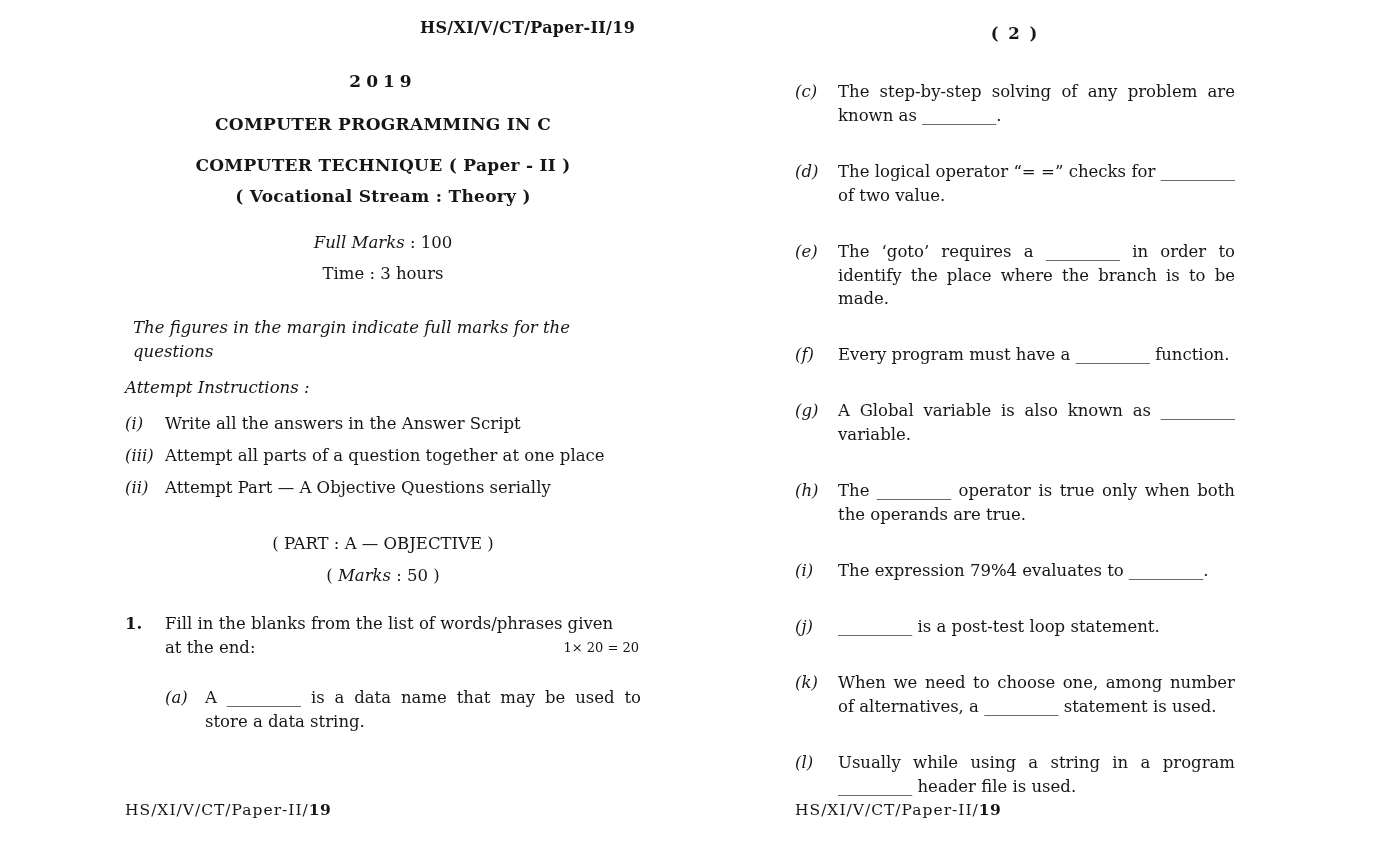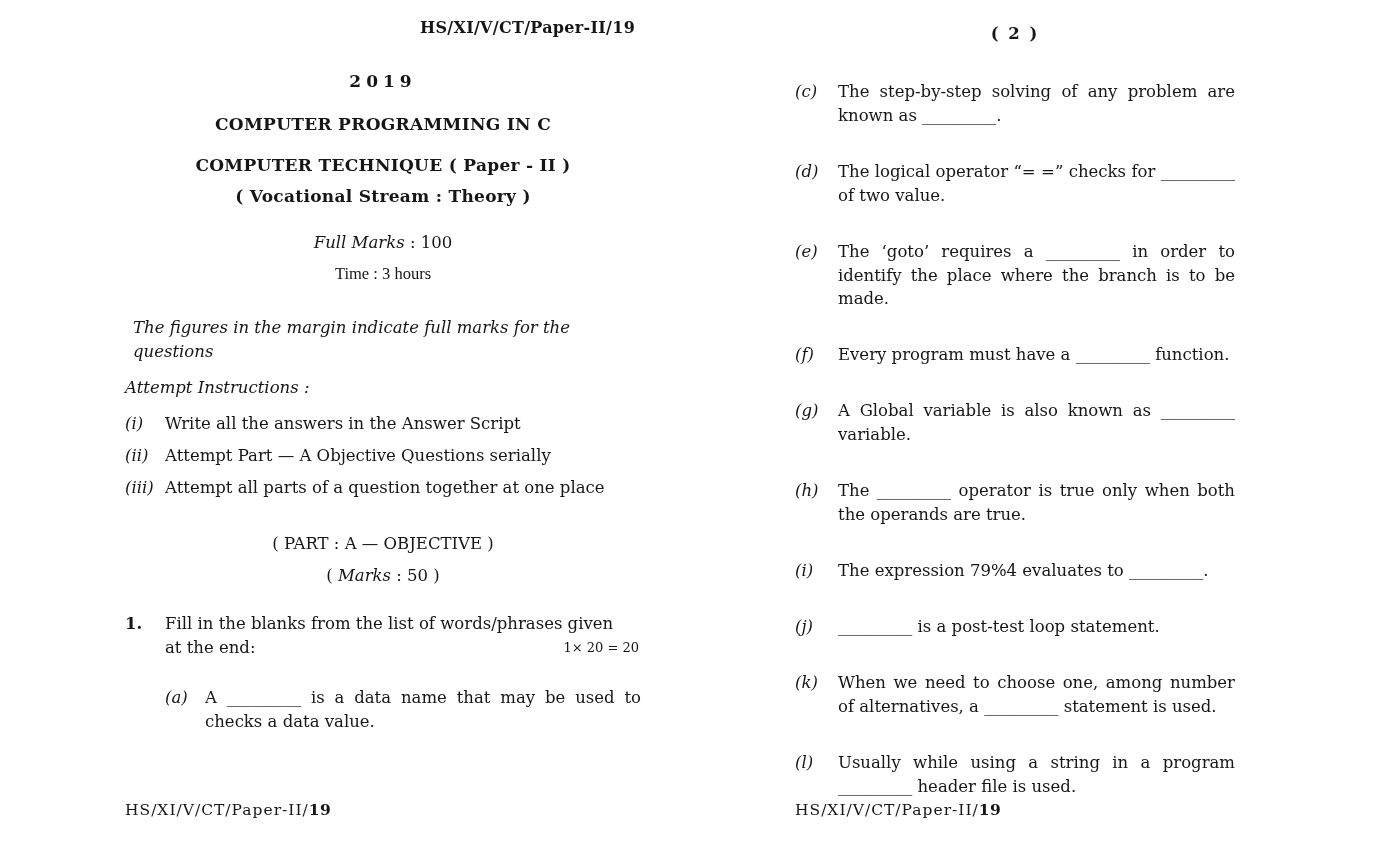--- a/index.html
+++ b/index.html
@@ -20,21 +20,21 @@
   .printed-pages { margin-top: 24px; font-size: 16px; }
   .paper-code { margin-top: 16px; margin-left: 295px; font-weight: bold; font-size: 16px; letter-spacing: 0.3px; }
 
   .center { text-align: center; }
   .year { margin-top: 30px; font-weight: bold; font-size: 17px; letter-spacing: 5px; }
   .title1 { margin-top: 18px; font-weight: bold; font-size: 17px; letter-spacing: 0.3px; }
   .title2 { margin-top: 17px; font-weight: bold; font-size: 17px; letter-spacing: 0.3px; }
   .title3 { margin-top: 6px; font-weight: bold; font-size: 17px; letter-spacing: 0.3px; }
 
   .fullmarks { margin-top: 22px; }
-  .timeline  { margin-top: 7px; font-family: Liberation Serif, serif; }
+  .timeline  { margin-top: 7px; }
   .it { font-style: italic; }
 
   .note { margin-top: 30px; margin-left: 8px; font-style: italic; }
   .gen-instr { margin-top: 13px; font-style: italic; }
 
   .ins-list { margin-top: 12px; }
   .ins-item { display: flex; margin-bottom: 8px; }
   .ins-label { width: 40px; flex: 0 0 40px; font-style: italic; }
 
   .part-heading   { margin-top: 32px; }
@@ -79,41 +79,41 @@
 
   <div class="note">The figures in the margin indicate full marks for the questions</div>
   <div class="gen-instr">Attempt Instructions :</div>
 
   <div class="ins-list">
     <div class="ins-item">
       <span class="ins-label">(i)</span>
       <span class="ins-text">Write all the answers in the Answer Script</span>
     </div>
     <div class="ins-item">
+      <span class="ins-label">(iii)</span>
+      <span class="ins-text">Attempt all parts of a question together at one place</span>
+    </div>
+    <div class="ins-item">
       <span class="ins-label">(ii)</span>
       <span class="ins-text">Attempt Part — A Objective Questions serially</span>
-    </div>
-    <div class="ins-item">
-      <span class="ins-label">(iii)</span>
-      <span class="ins-text">Attempt all parts of a question together at one place</span>
     </div>
   </div>
 
   <div class="center part-heading">( PART : A — OBJECTIVE )</div>
   <div class="center marks-heading"><span>( </span><span class="it">Marks</span><span> : 50 )</span></div>
 
   <div class="q1">
     <span class="q1-num">1.</span>
     <span class="q1-text">Fill in the blanks from the list of words/phrases given at the end:</span>
     <span class="q1-marks">1× 20 = 20</span>
   </div>
 
   <div class="sub-item">
     <span class="sub-label">(a)</span>
-    <span class="sub-text">A _________ is a data name that may be used to checks a data value.</span>
+    <span class="sub-text">A _________ is a data name that may be used to store a data string.</span>
   </div>
 
 </div>
 
 <div class="col col-right">
 
   <div class="center page-number">( 2 )</div>
 
   <div class="r-items">
     <div class="r-item">

